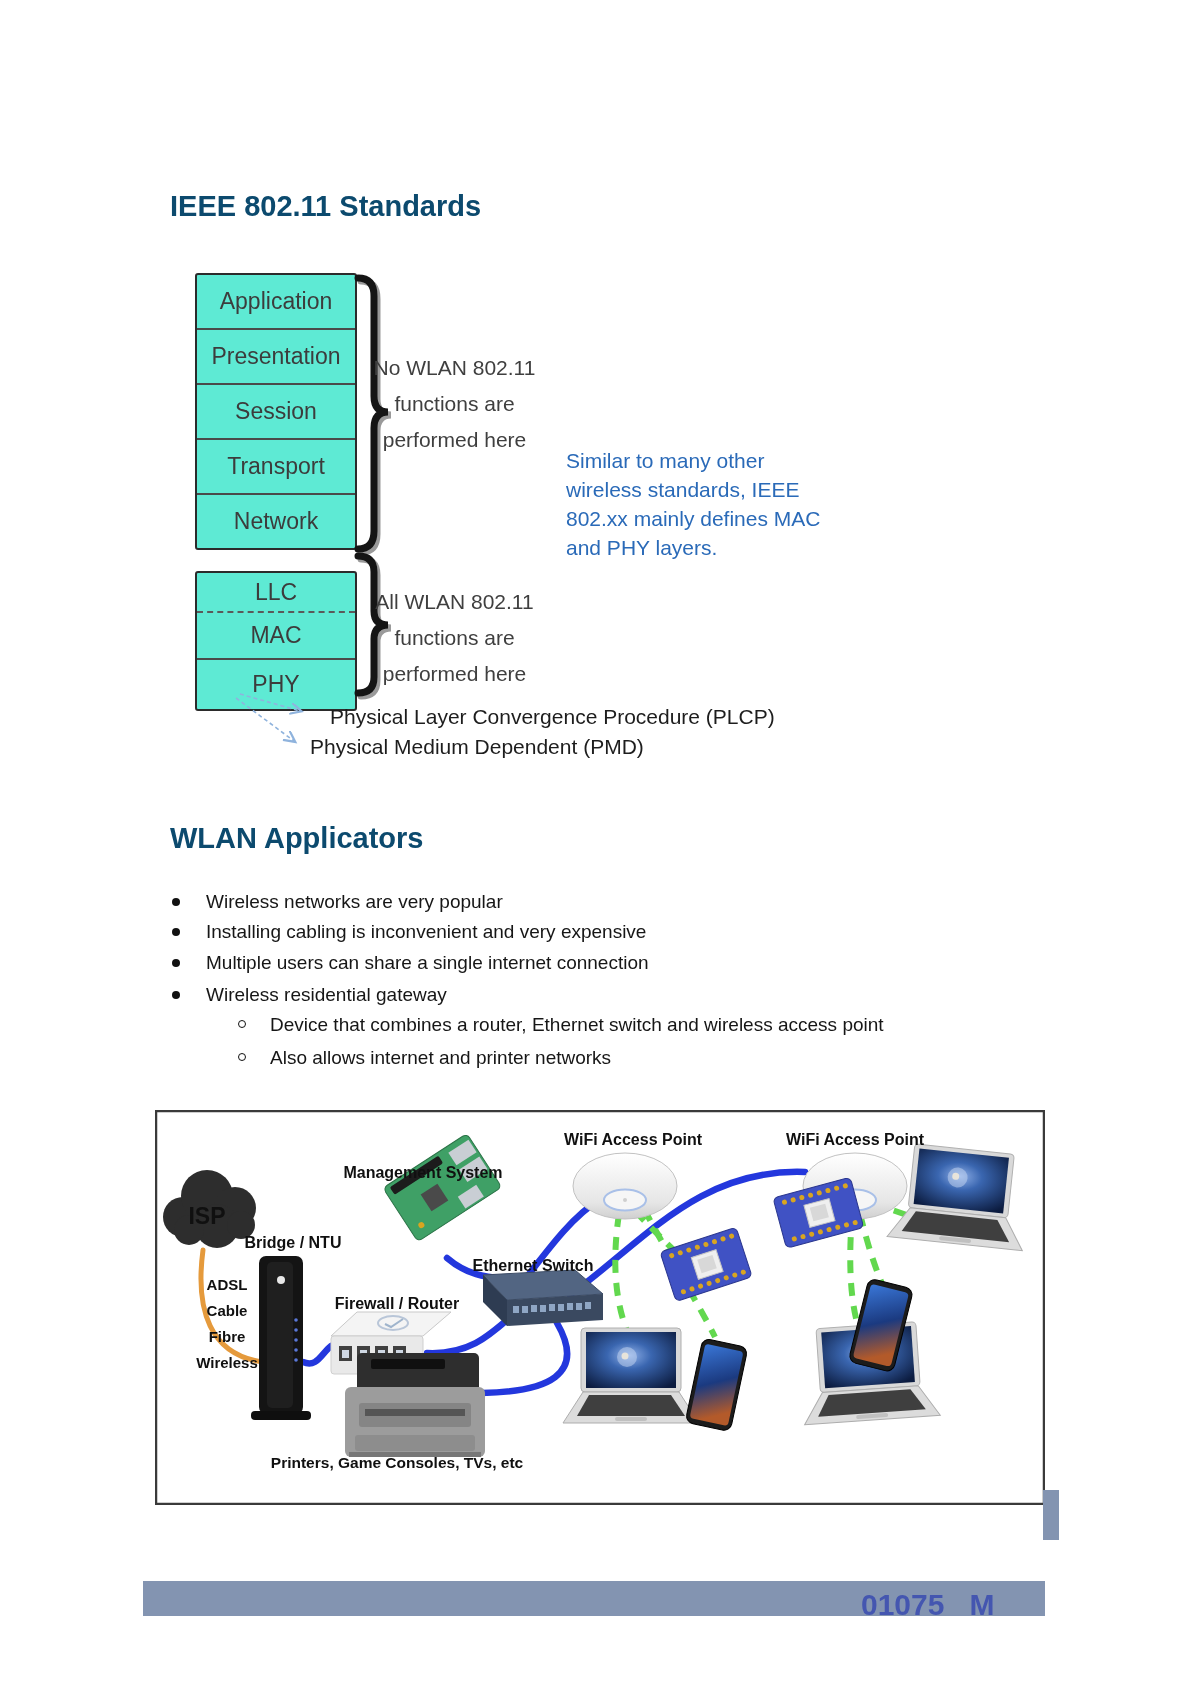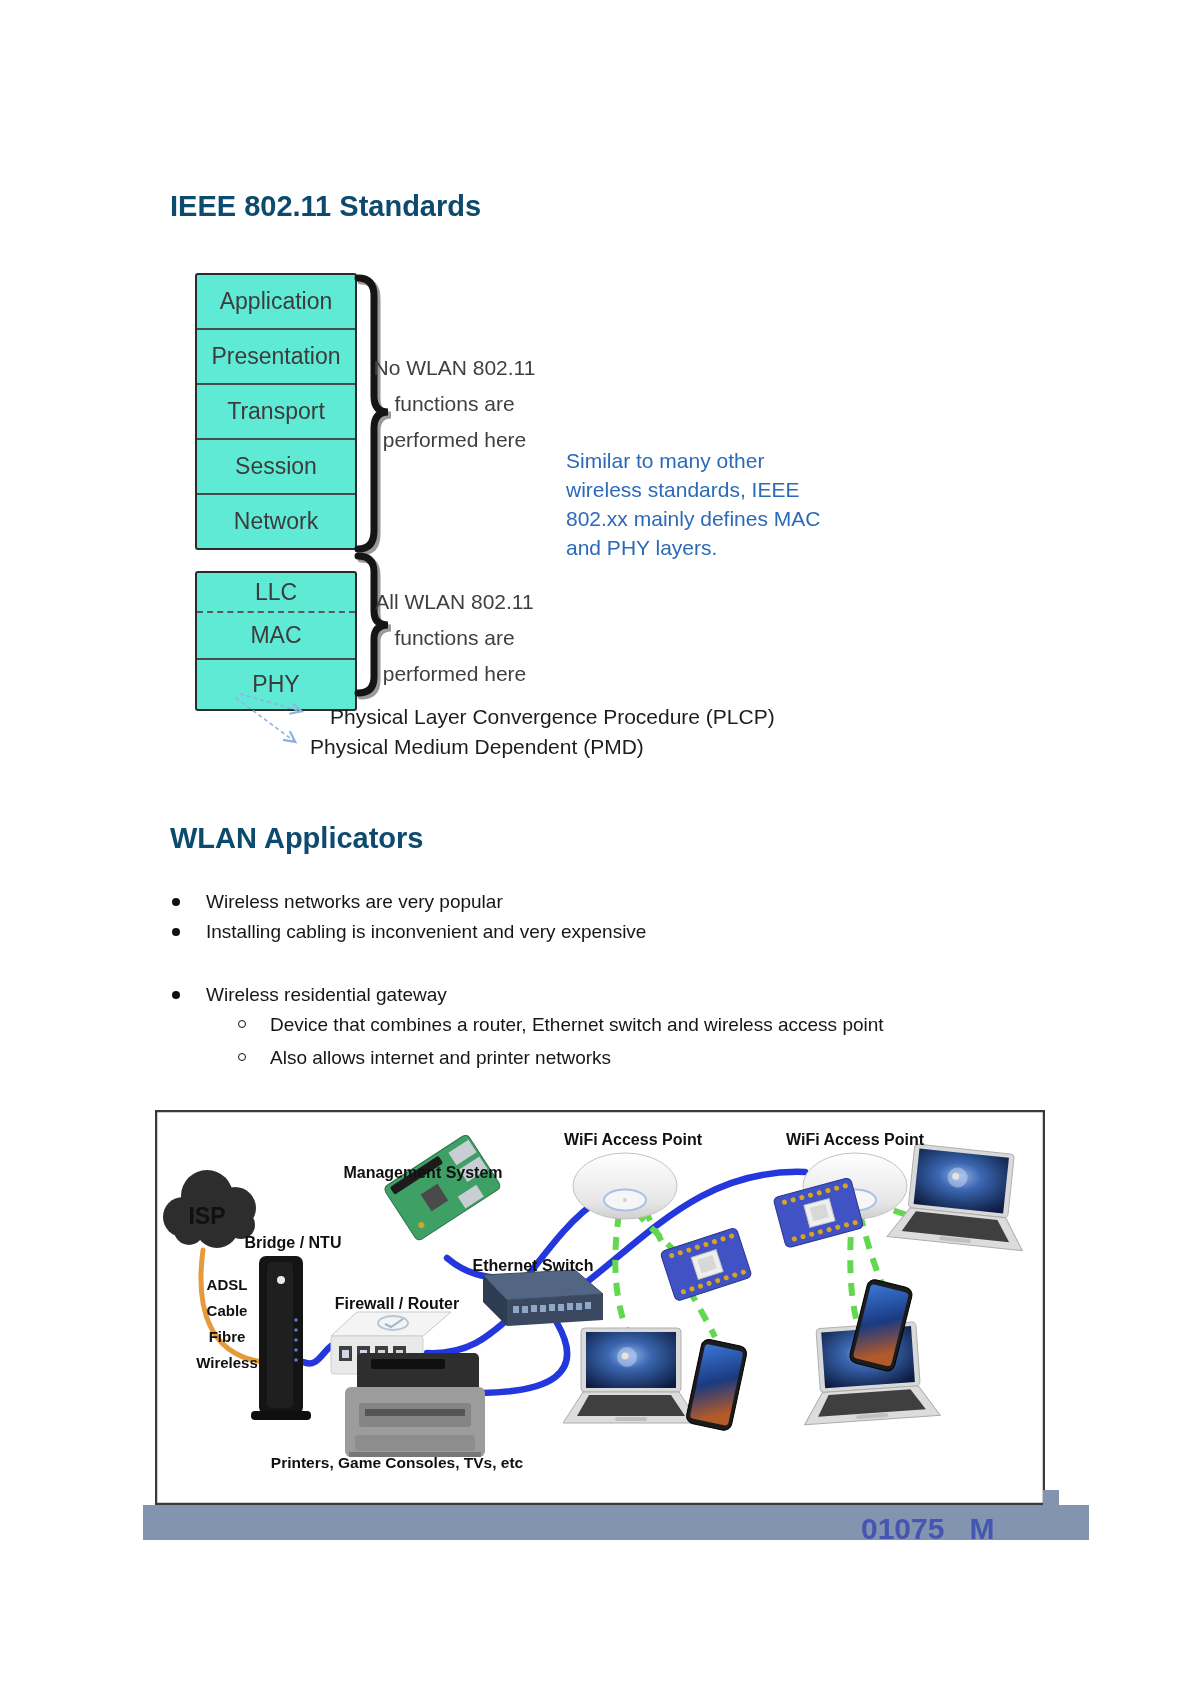--- a/index.html
+++ b/index.html
@@ -30,22 +30,22 @@
 </head>
 <body>
 
 <div class="page">
 
   <div class="abs h1" style="left:170px;top:190px;">IEEE 802.11 Standards</div>
 
   <div class="abs osi-box" style="left:195px;top:273px;width:162px;height:277px;">
     <div class="layer-row">Application</div>
     <div class="layer-row div-solid">Presentation</div>
+    <div class="layer-row div-solid">Session</div>
     <div class="layer-row div-solid">Transport</div>
-    <div class="layer-row div-solid">Session</div>
     <div class="layer-row div-solid">Network</div>
   </div>
 
   <div class="abs osi-box" style="left:195px;top:553px;width:162px;height:140px;margin-top:18px;">
     <div class="layer-row" style="flex:0 0 38px;">LLC</div>
     <div class="layer-row div-dashed" style="flex:0 0 45px;">MAC</div>
     <div class="layer-row div-solid">PHY</div>
   </div>
 
   <svg class="abs" style="left:150px;top:260px;" width="260" height="500" viewBox="0 0 260 500">
@@ -82,20 +82,24 @@
 
   <div class="abs h1" style="left:170px;top:822px;">WLAN Applicators</div>
 
   <div class="abs bullet-row" style="left:172px;top:891px;">
     <span class="dot"></span>
     <span>Wireless networks are very popular</span>
   </div>
   <div class="abs bullet-row" style="left:172px;top:921px;">
     <span class="dot"></span>
     <span>Installing cabling is inconvenient and very expensive</span>
+  </div>
+  <div class="abs bullet-row" style="left:172px;top:952px;">
+    <span class="dot"></span>
+    <span>Multiple users can share a single internet connection</span>
   </div>
   <div class="abs bullet-row" style="left:172px;top:984px;">
     <span class="dot"></span>
     <span>Wireless residential gateway</span>
   </div>
   <div class="abs bullet-row" style="left:238px;top:1014px;">
     <span class="circ"></span>
     <span>Device that combines a router, Ethernet switch and wireless access point</span>
   </div>
   <div class="abs bullet-row" style="left:238px;top:1047px;">
@@ -290,17 +294,17 @@
     <text x="242" y="358" font-size="15.5" text-anchor="middle">Printers, Game Consoles, TVs, etc</text>
     <g text-anchor="middle" font-size="15">
       <text x="72" y="180">ADSL</text>
       <text x="72" y="206">Cable</text>
       <text x="72" y="232">Fibre</text>
       <text x="72" y="258">Wireless</text>
     </g>
   </svg>
 
   <div class="abs footer-bar" style="left:1043px;top:1490px;width:16px;height:50px;"></div>
-  <div class="abs footer-bar" style="left:143px;top:1505px;width:902px;height:35px;padding-left:44px;">
+  <div class="abs footer-bar" style="left:143px;top:1581px;width:902px;height:35px;">
     <div class="footer-text" style="position:absolute;left:718px;top:7px;">01075   M</div>
   </div>
 
 </div>
 
 </body></html>

